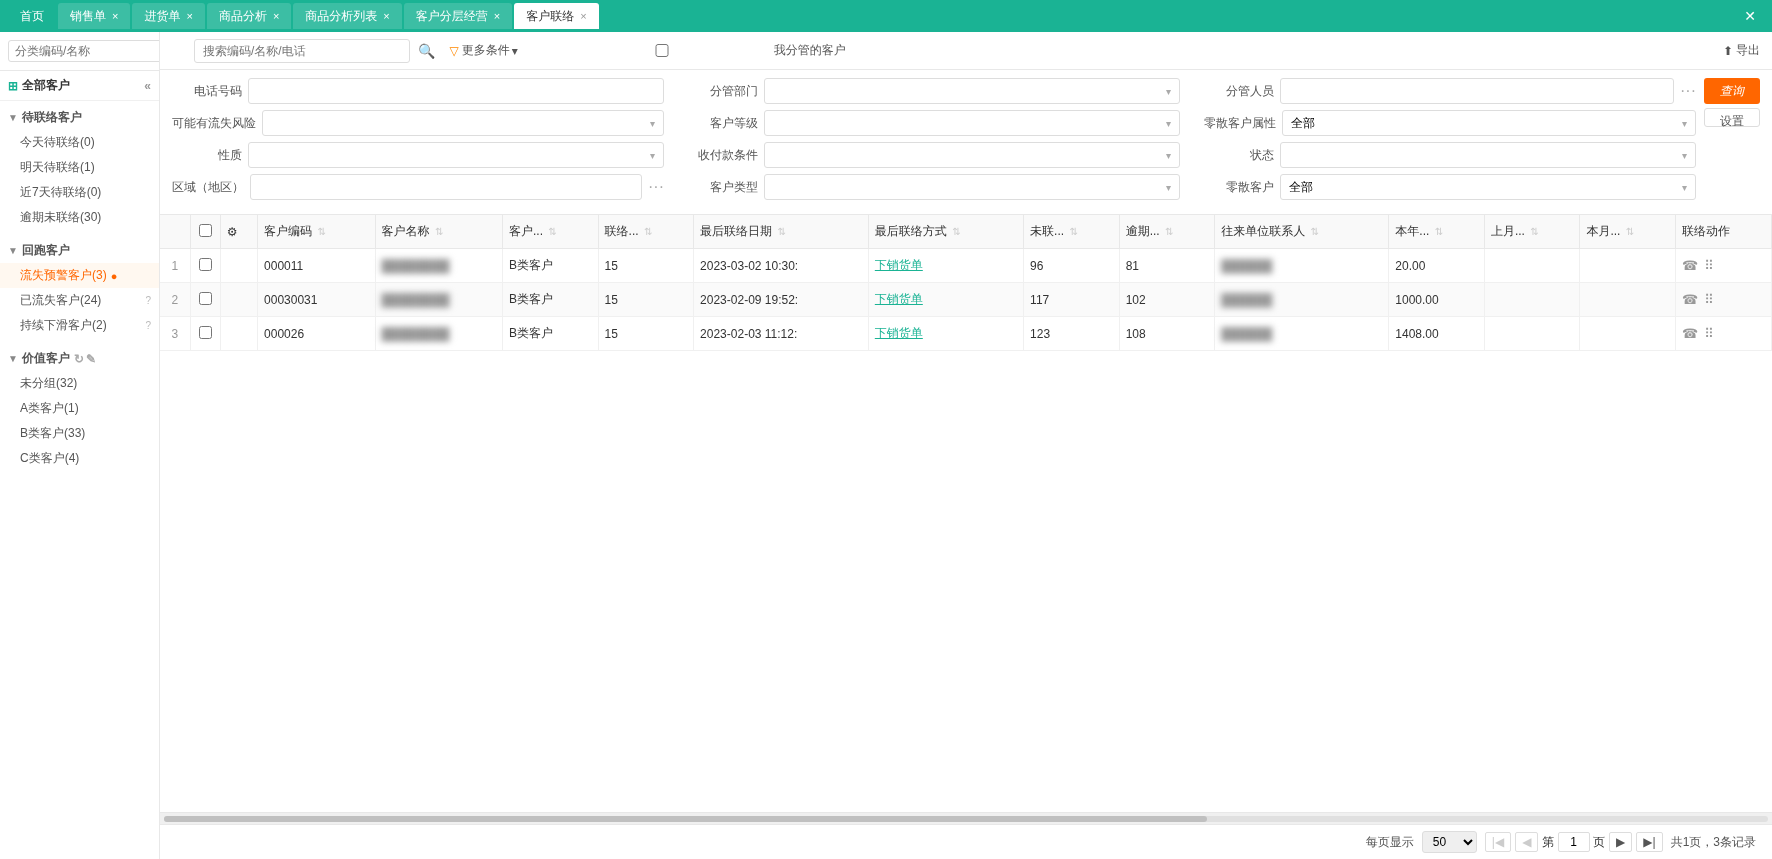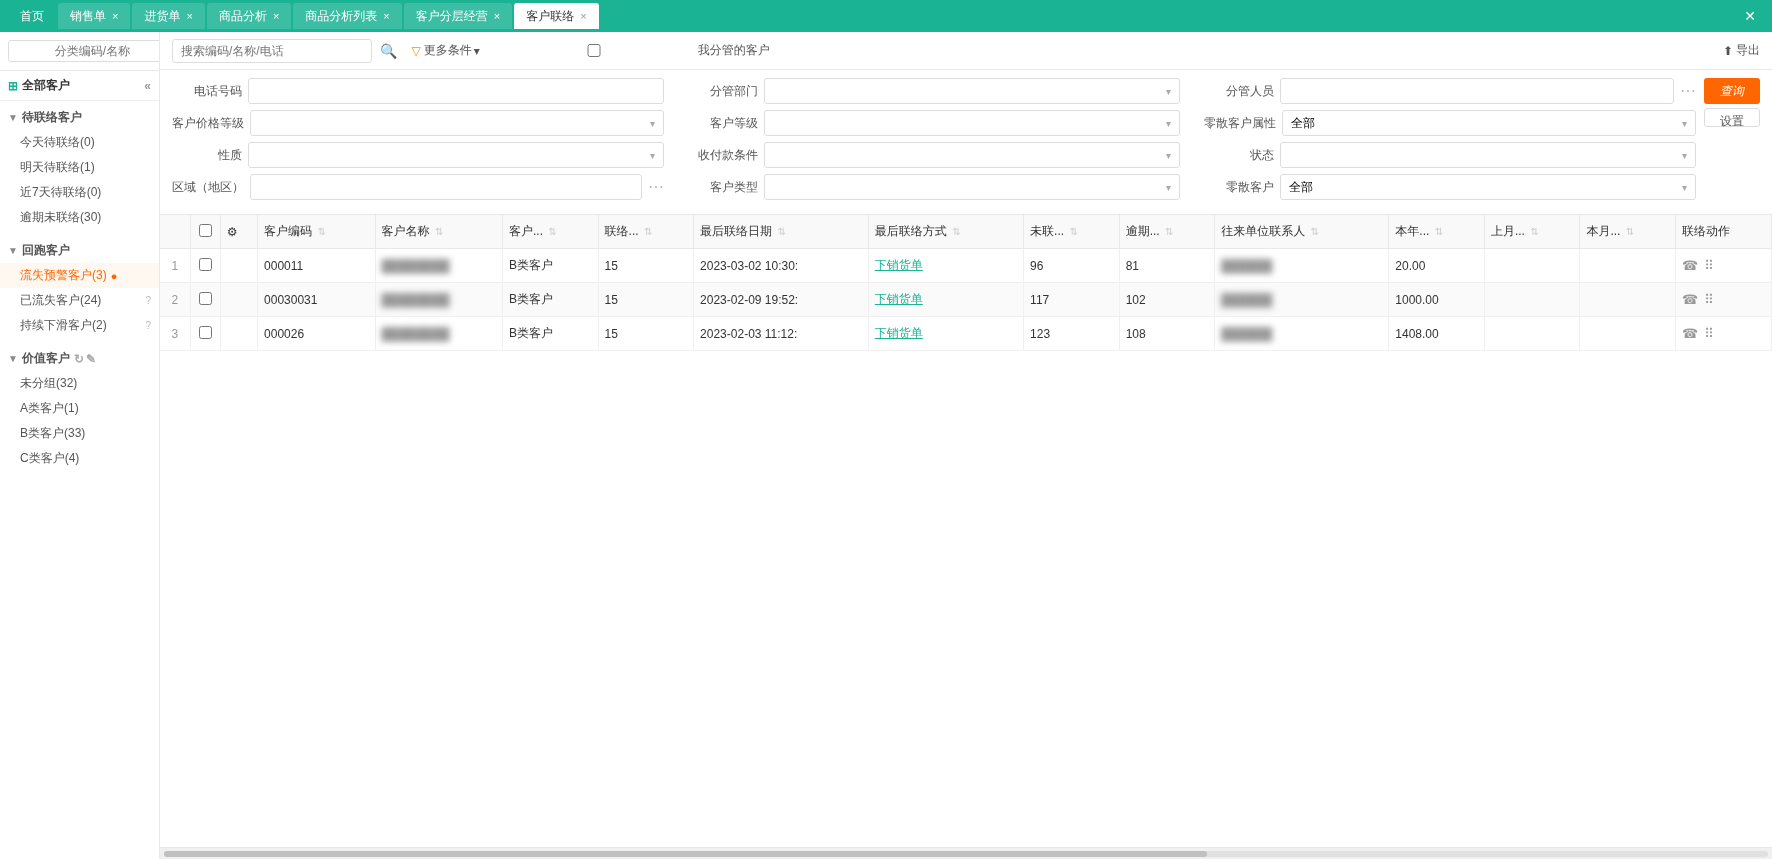--- a/index.html
+++ b/index.html
@@ -28,21 +28,21 @@
     
     .sidebar {
       width: 160px; min-width: 160px; background: #fff; border-right: 1px solid #e8e8e8;
       display: flex; flex-direction: column; overflow-y: auto;
     }
     .sidebar-search {
       display: flex; align-items: center; padding: 8px; border-bottom: 1px solid #e8e8e8;
     }
     .sidebar-search input {
       flex: 1; border: 1px solid #ddd; border-radius: 3px; padding: 3px 6px;
-      font-size: 12px; outline: none; text-align: center;
+      font-size: 12px; outline: none;
     }
     .sidebar-all {
       display: flex; align-items: center; padding: 6px 8px; cursor: pointer;
       color: #333; font-weight: bold; border-bottom: 1px solid #f0f0f0;
     }
     .sidebar-all .grid-icon { margin-right: 4px; color: #1ab394; }
     .sidebar-all .collapse-icon { margin-left: auto; color: #999; }
 
     .sidebar-group { padding: 4px 0; }
     .sidebar-group-header {
@@ -68,21 +68,21 @@
     
     .content { flex: 1; display: flex; flex-direction: column; overflow: hidden; }
 
     
     .toolbar {
       display: flex; align-items: center; padding: 6px 12px; background: #fff;
       border-bottom: 1px solid #e8e8e8; gap: 8px;
     }
     .toolbar input {
       border: 1px solid #ddd; border-radius: 3px; padding: 4px 8px;
-      width: 200px; font-size: 12px; outline: none; color: #999;
+      width: 216px; font-size: 12px; outline: none; color: #999; margin-left: 22px;
     }
     .toolbar .search-btn {
       background: none; border: none; cursor: pointer; color: #ff8800; font-size: 14px;
     }
     .toolbar .filter-btn {
       display: flex; align-items: center; color: #555; cursor: pointer;
       background: none; border: none; padding: 4px 6px;
     }
     .toolbar .filter-btn .icon { margin-right: 3px; color: #ff8800; }
     .toolbar .my-customer {
@@ -335,21 +335,21 @@
             </div>
             <div class="filter-cell">
               <span class="filter-label">分管人员</span>
               <input class="filter-input" type="text" value="" style="flex: 1 1 0%;">
               <span class="filter-dots">···</span>
             </div>
           </div>
 
           <div class="filter-row">
             <div class="filter-cell">
-              <span class="filter-label">客户价格等级</span>
+              <span class="filter-label">可能有流失风险</span>
               <div class="filter-select">
                 <span></span>
                 <span class="chevron">▾</span>
               </div>
             </div>
             <div class="filter-cell">
               <span class="filter-label">客户等级</span>
               <div class="filter-select">
                 <span></span>
                 <span class="chevron">▾</span>
@@ -556,15 +556,34 @@
           </tbody>
       </table>
     </div>
 
     <div class="scroll-bar-area">
       <div class="scroll-bar-track">
         <div class="scroll-bar-thumb"></div>
       </div>
     </div>
 
+    <div class="footer">
+      <span class="footer-label">每页显示</span>
+      <select class="footer-select">
+        <option>50</option>
+        <option>100</option>
+      </select>
+      <div class="footer-nav">
+        <button disabled="">|◀</button>
+        <button disabled="">◀</button>
+        <span class="footer-page">
+          <span>第</span>
+          <input type="text" value="1" style="width: 32px; border: 1px solid rgb(221, 221, 221); text-align: center; border-radius: 2px; padding: 2px; font-size: 12px;">
+          <span>页</span>
+        </span>
+        <button>▶</button>
+        <button>▶|</button>
+      </div>
+      <span class="footer-total">共1页，3条记录</span>
+    </div>
 
   </div>
 </div>
 
 </body></html>

